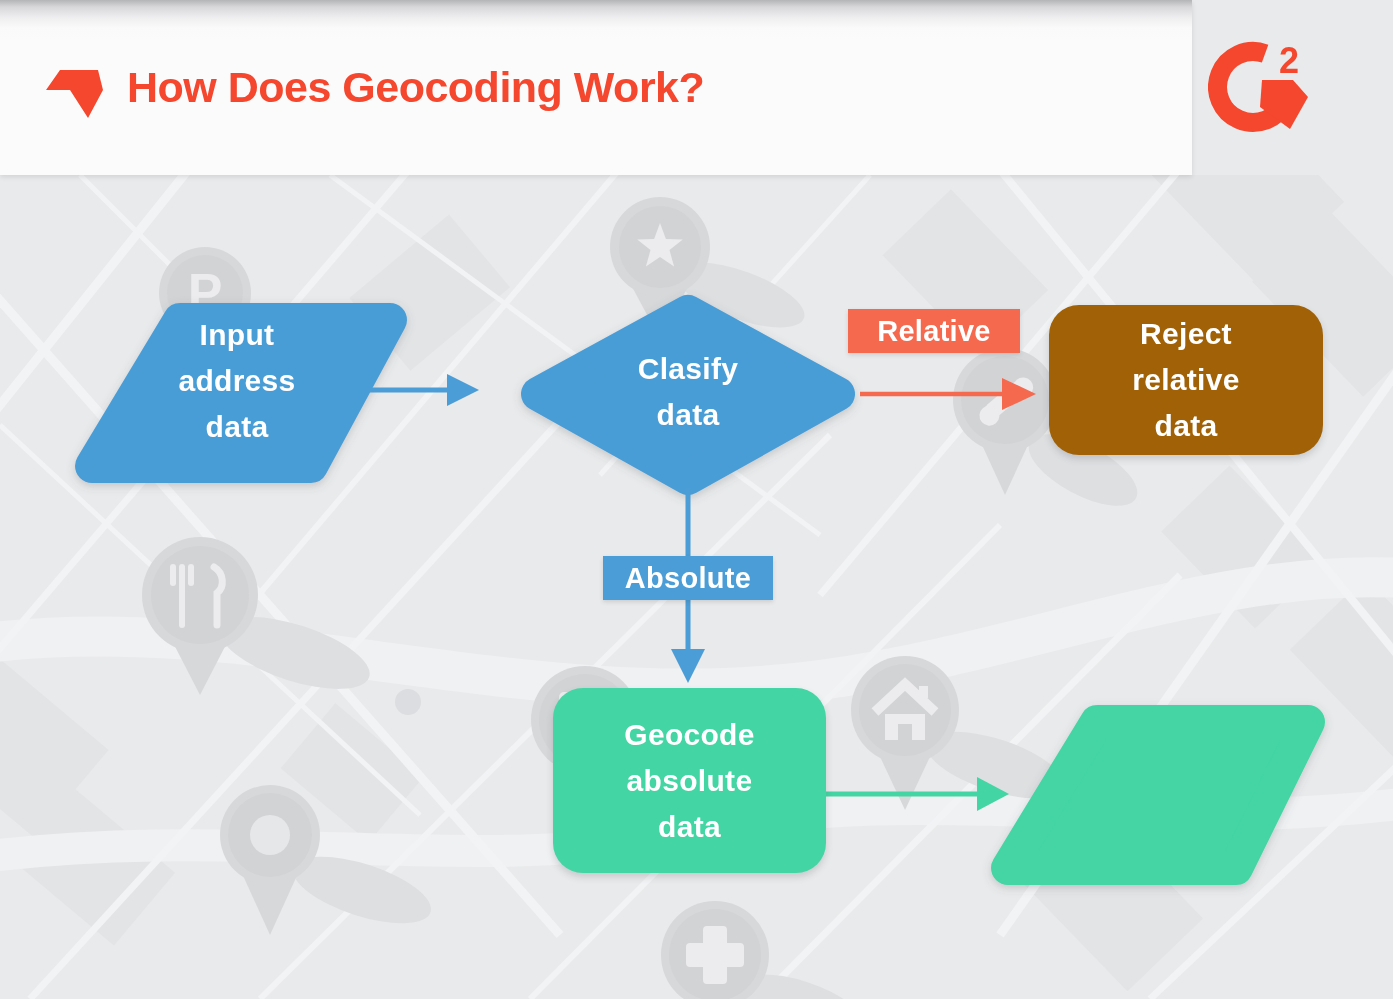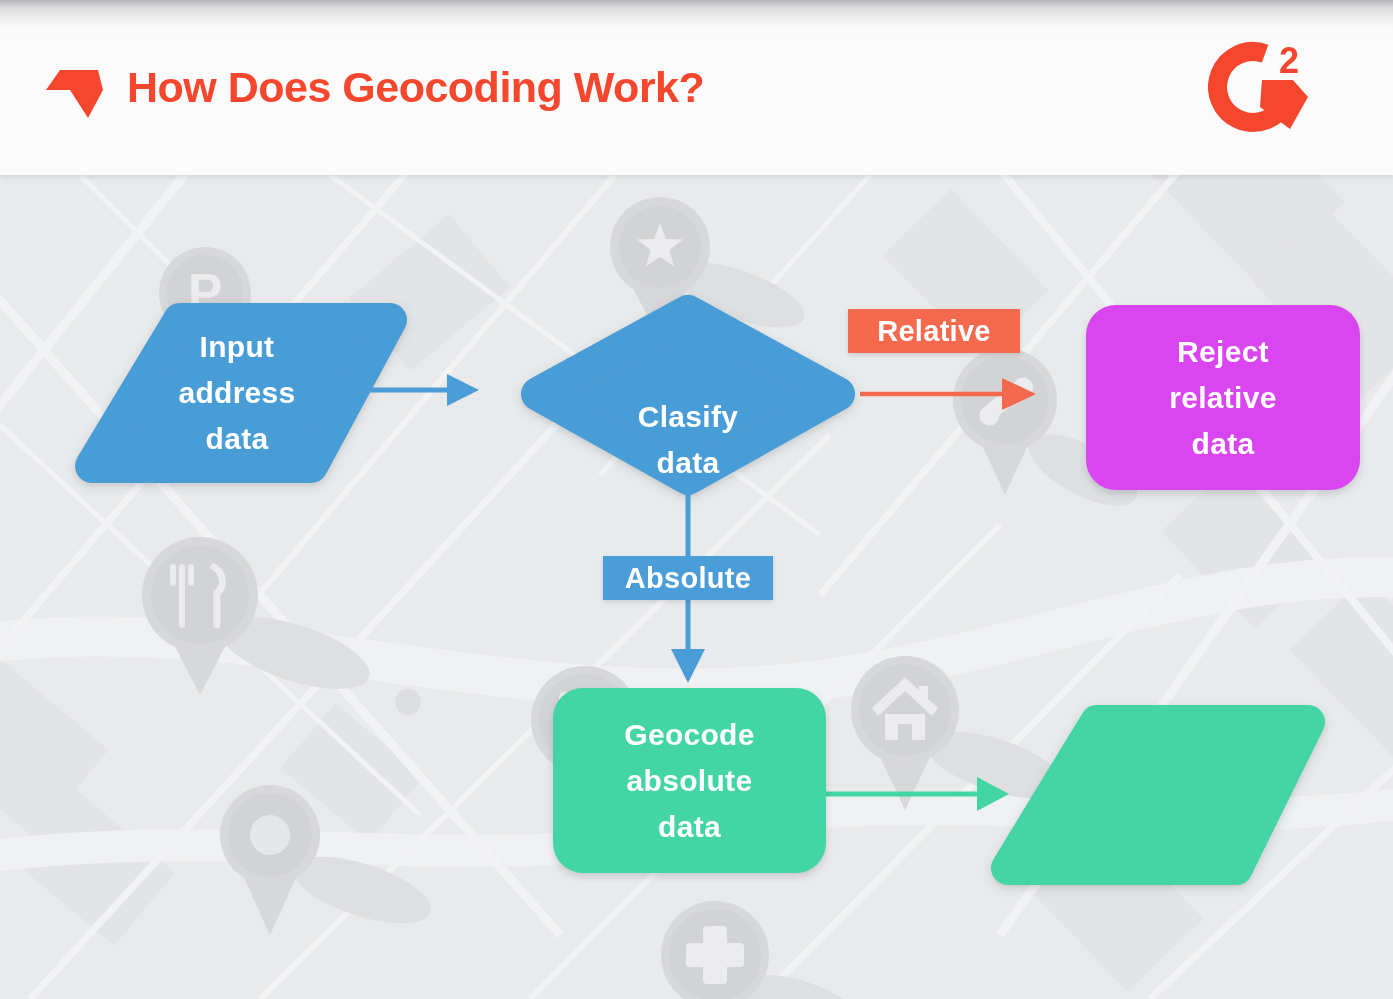--- a/index.html
+++ b/index.html
@@ -1,21 +1,21 @@
 <!DOCTYPE html>
 <html><head>
 <meta charset="utf-8">
 <style>
   html,body{margin:0;padding:0;background:#ffffff;}
   #page{
     position:relative;width:1393px;height:999px;overflow:hidden;
     background:#e9eaeb;font-family:"Liberation Sans",sans-serif;
   }
   #header{
-    position:absolute;left:0;top:0;width:1393px;height:175px;
+    position:absolute;left:0;top:0;width:1192px;height:175px;
     background:linear-gradient(180deg,#b4b5b7 0px,#d8d8da 7px,#efeff0 18px,#fafafa 28px,#fbfbfc 40px,#fbfbfc 100%);
     box-shadow:0 2px 5px rgba(0,0,0,0.10);
     z-index:3;
   }
   #page-title{
     position:absolute;left:127px;top:63px;
     font-size:43px;font-weight:bold;letter-spacing:-0.5px;
     color:#f4472e;white-space:nowrap;
   }
   .abs{position:absolute;}
@@ -190,37 +190,37 @@
         <line x1="688" y1="312" x2="688" y2="474" stroke="#4a9dd6" stroke-width="5"></line>
         <polygon points="671,474 705,474 688,508" fill="#4a9dd6"></polygon>
       </g>
       <g>
         <line x1="826" y1="619" x2="977" y2="619" stroke="#44d5a4" stroke-width="5"></line>
         <polygon points="977,602 1009,619 977,636" fill="#44d5a4"></polygon>
       </g>
     </g>
   </svg>
 
-  <div class="box" style="left:1049px;top:305px;width:274px;height:185px;background:#d946ef;margin-left:37px;">
+  <div class="box" style="left:1049px;top:305px;width:274px;height:150px;background:#a16207;">
     <div class="box-label">Reject
 relative
 data</div>
   </div>
 
   <div class="box" style="left:553px;top:688px;width:273px;height:185px;background:#44d5a4;">
     <div class="box-label">Geocode
 absolute
 data</div>
   </div>
 
-  <div class="node-label" style="left:92px;top:324px;width:290px;">Input
+  <div class="node-label" style="left:92px;top:312px;width:290px;">Input
 address
 data</div>
 
-  <div class="node-label" style="left:538px;top:346px;width:300px;margin-top:48px;">Clasify
+  <div class="node-label" style="left:538px;top:346px;width:300px;">Clasify
 data</div>
 
 
   <div class="badge" style="left:848px;top:309px;width:172px;height:44px;background:#f5694f;">
     <span>Relative</span>
   </div>
 
   <div class="badge" style="left:603px;top:556px;width:170px;height:44px;background:#4a9dd6;">
     <span>Absolute</span>
   </div>

